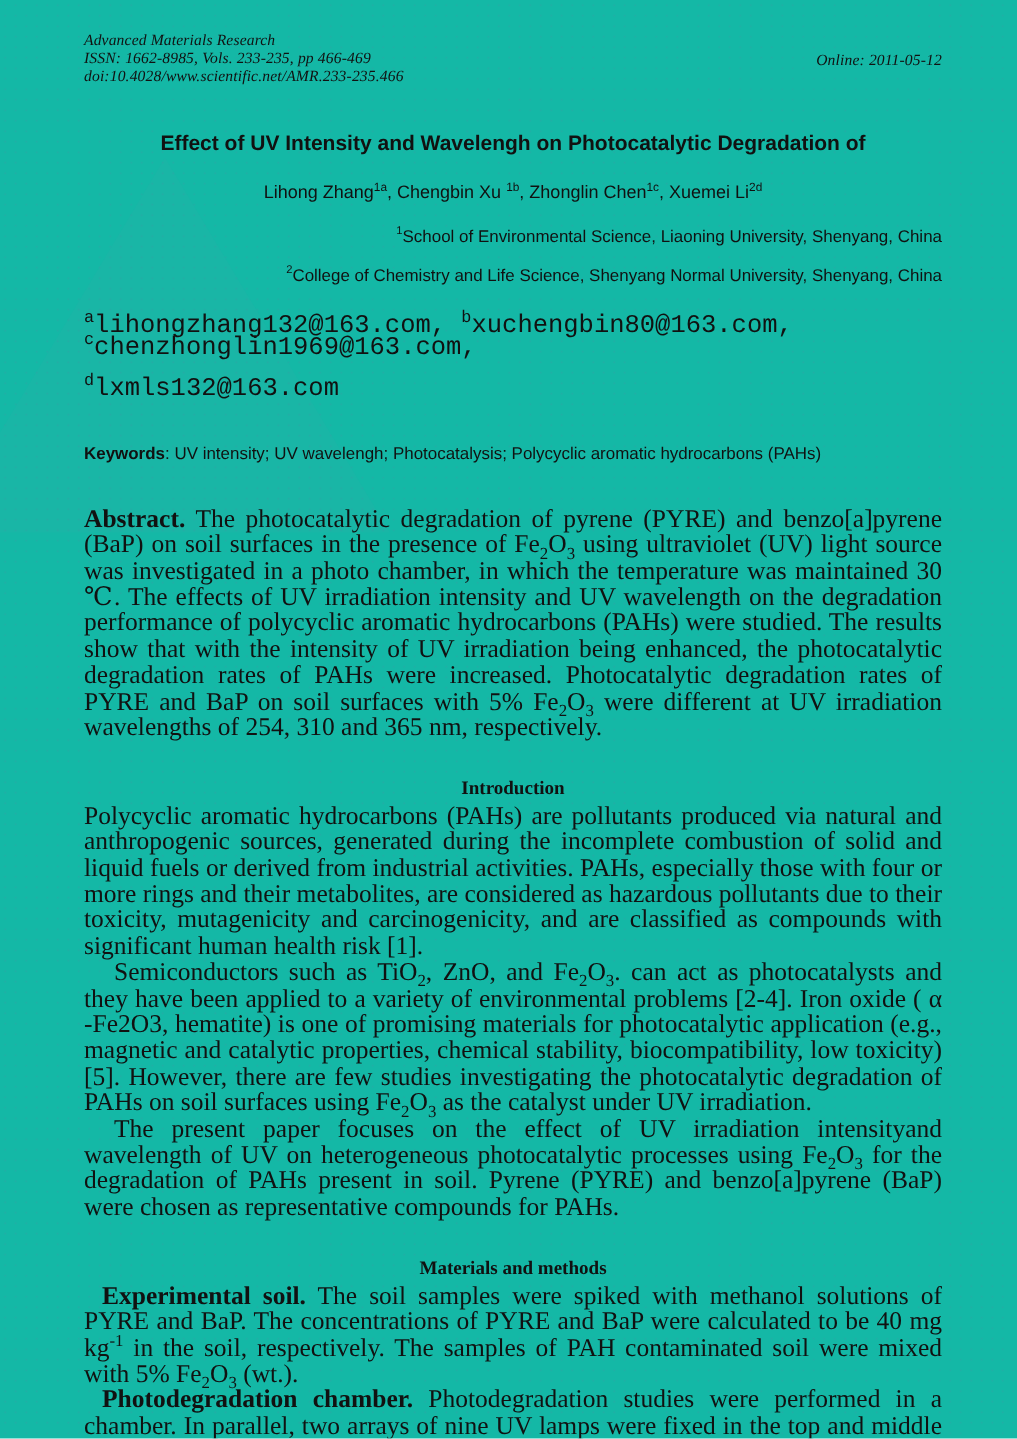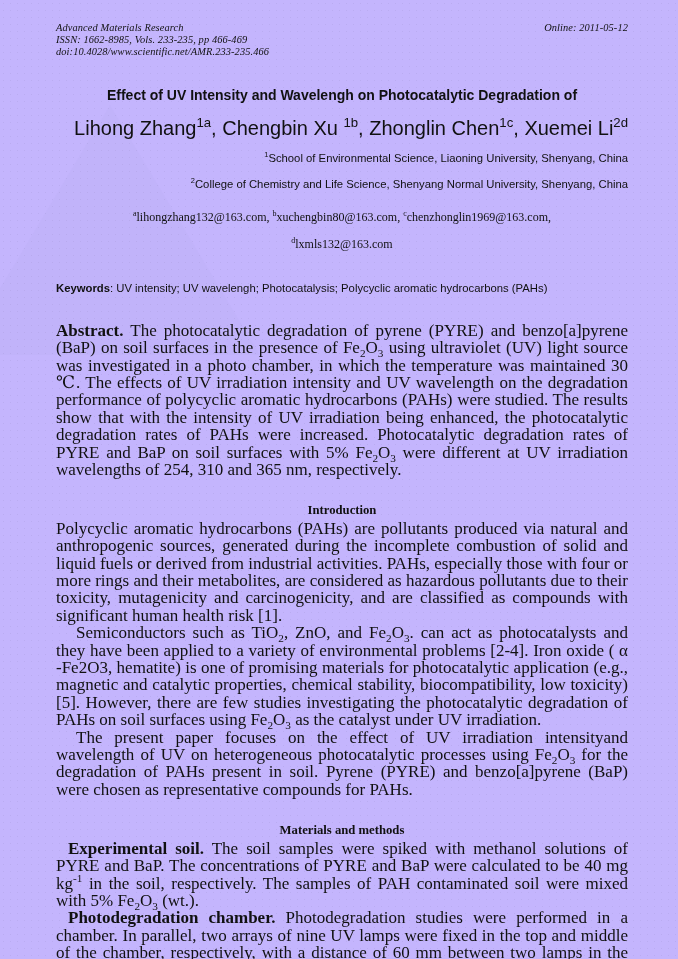--- a/index.html
+++ b/index.html
@@ -4,21 +4,21 @@
 <style>
   html, body {
     margin: 0;
     padding: 0;
     background: #ffffff;
   }
   .page {
     position: relative;
     width: 678px;
     height: 959px;
-    background: #c4b5fd;
+    background: #14b8a6;
     overflow: hidden;
     font-family: "Liberation Serif", "DejaVu Serif", serif;
     color: #111111;
   }
   
   .texture {
     position: absolute;
     inset: 0;
     background-image: radial-gradient(circle, rgba(120,110,160,0.13) 0.6px, transparent 0.7px);
     background-size: 7px 7px;
@@ -48,55 +48,55 @@
   .jheader {
     position: relative;
     font-style: italic;
     font-size: 10.4px;
     line-height: 11.9px;
     letter-spacing: 0.1px;
   }
   .jheader .online {
     position: absolute;
     right: 0;
-    top: 0;
+    top: 13px;
     font-size: 10.4px;
     white-space: nowrap;
   }
   .jheader div { white-space: nowrap; }
 
   
   .title {
     font-family: "Liberation Sans", "DejaVu Sans", sans-serif;
     font-weight: bold;
     font-size: 14px;
     line-height: 19px;
     text-align: center;
     margin: 28px 6px 0 6px;
   }
   .authors {
     font-family: "Liberation Sans", "DejaVu Sans", sans-serif;
-    font-size: 20px;
+    font-size: 12px;
     line-height: 19px;
-    text-align: right;
+    text-align: center;
     margin-top: 14px;
   }
   .affil {
     font-family: "Liberation Sans", "DejaVu Sans", sans-serif;
     font-size: 11.3px;
     line-height: 15px;
     text-align: right;
     margin-top: 13px;
   }
   .affil.second { margin-top: 11px; }
   .emails {
-    font-family: Liberation Serif, serif;
-    font-size: 12px;
+    font-family: Liberation Mono, monospace;
+    font-size: 17px;
     line-height: 15px;
-    text-align: center;
+    text-align: left;
     margin-top: 18px;
   }
   .emails.last { margin-top: 12px; }
   sup { font-size: 0.66em; vertical-align: super; line-height: 0; }
   sub { font-size: 0.66em; vertical-align: sub; line-height: 0; }
 
   
   .keywords {
     font-family: "Liberation Sans", "DejaVu Sans", sans-serif;
     font-size: 11.3px;

